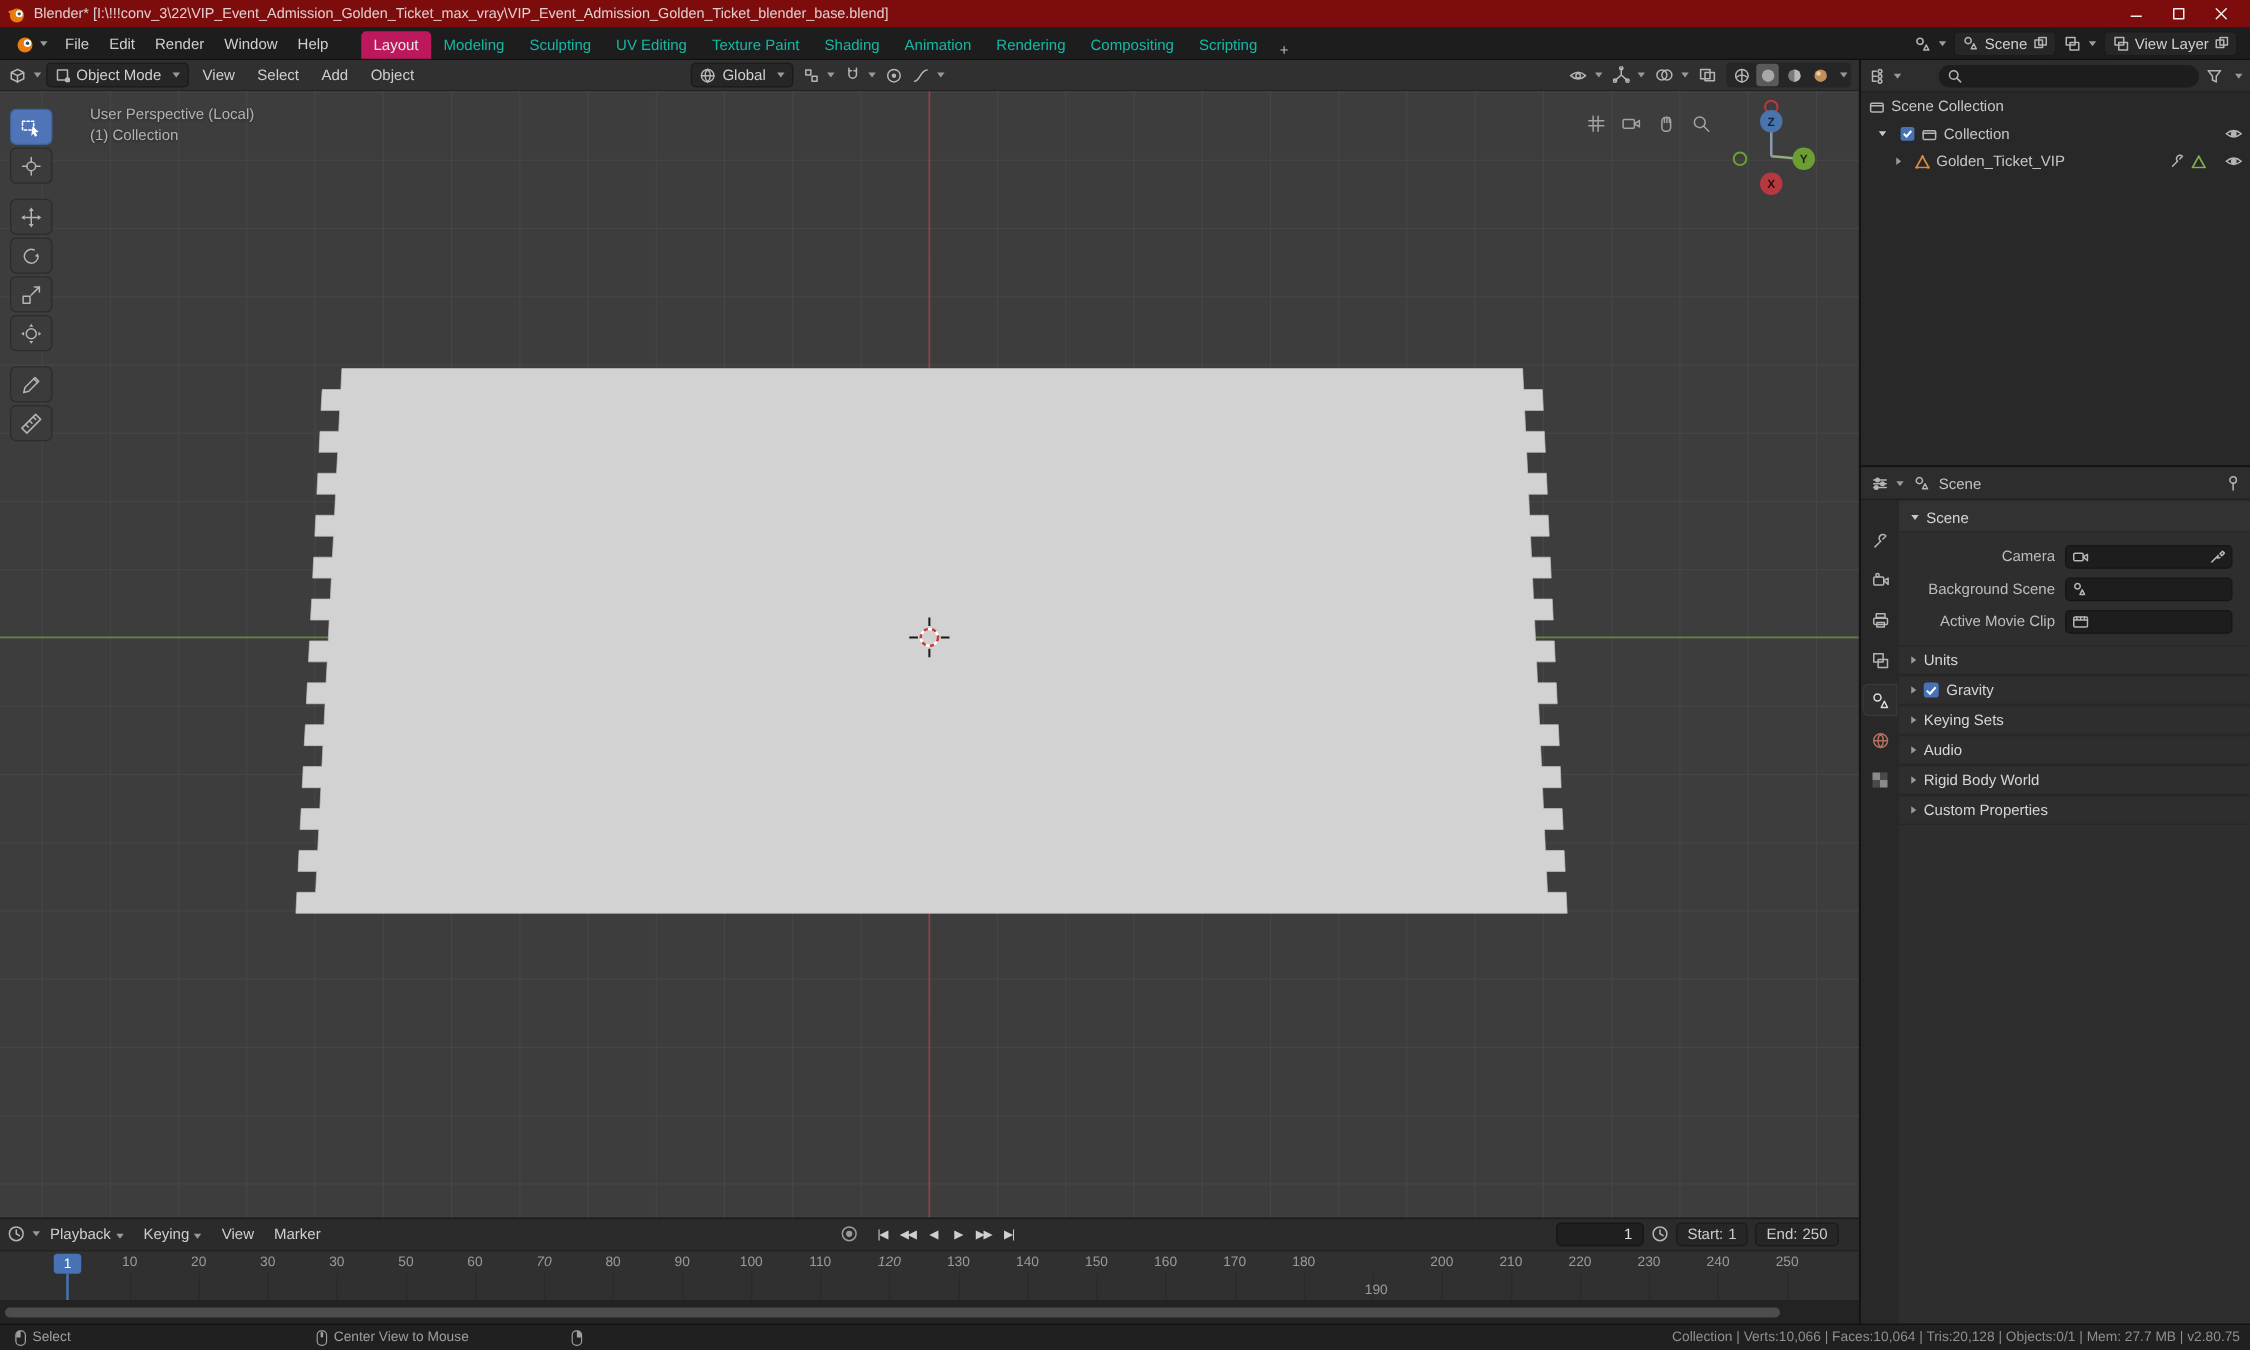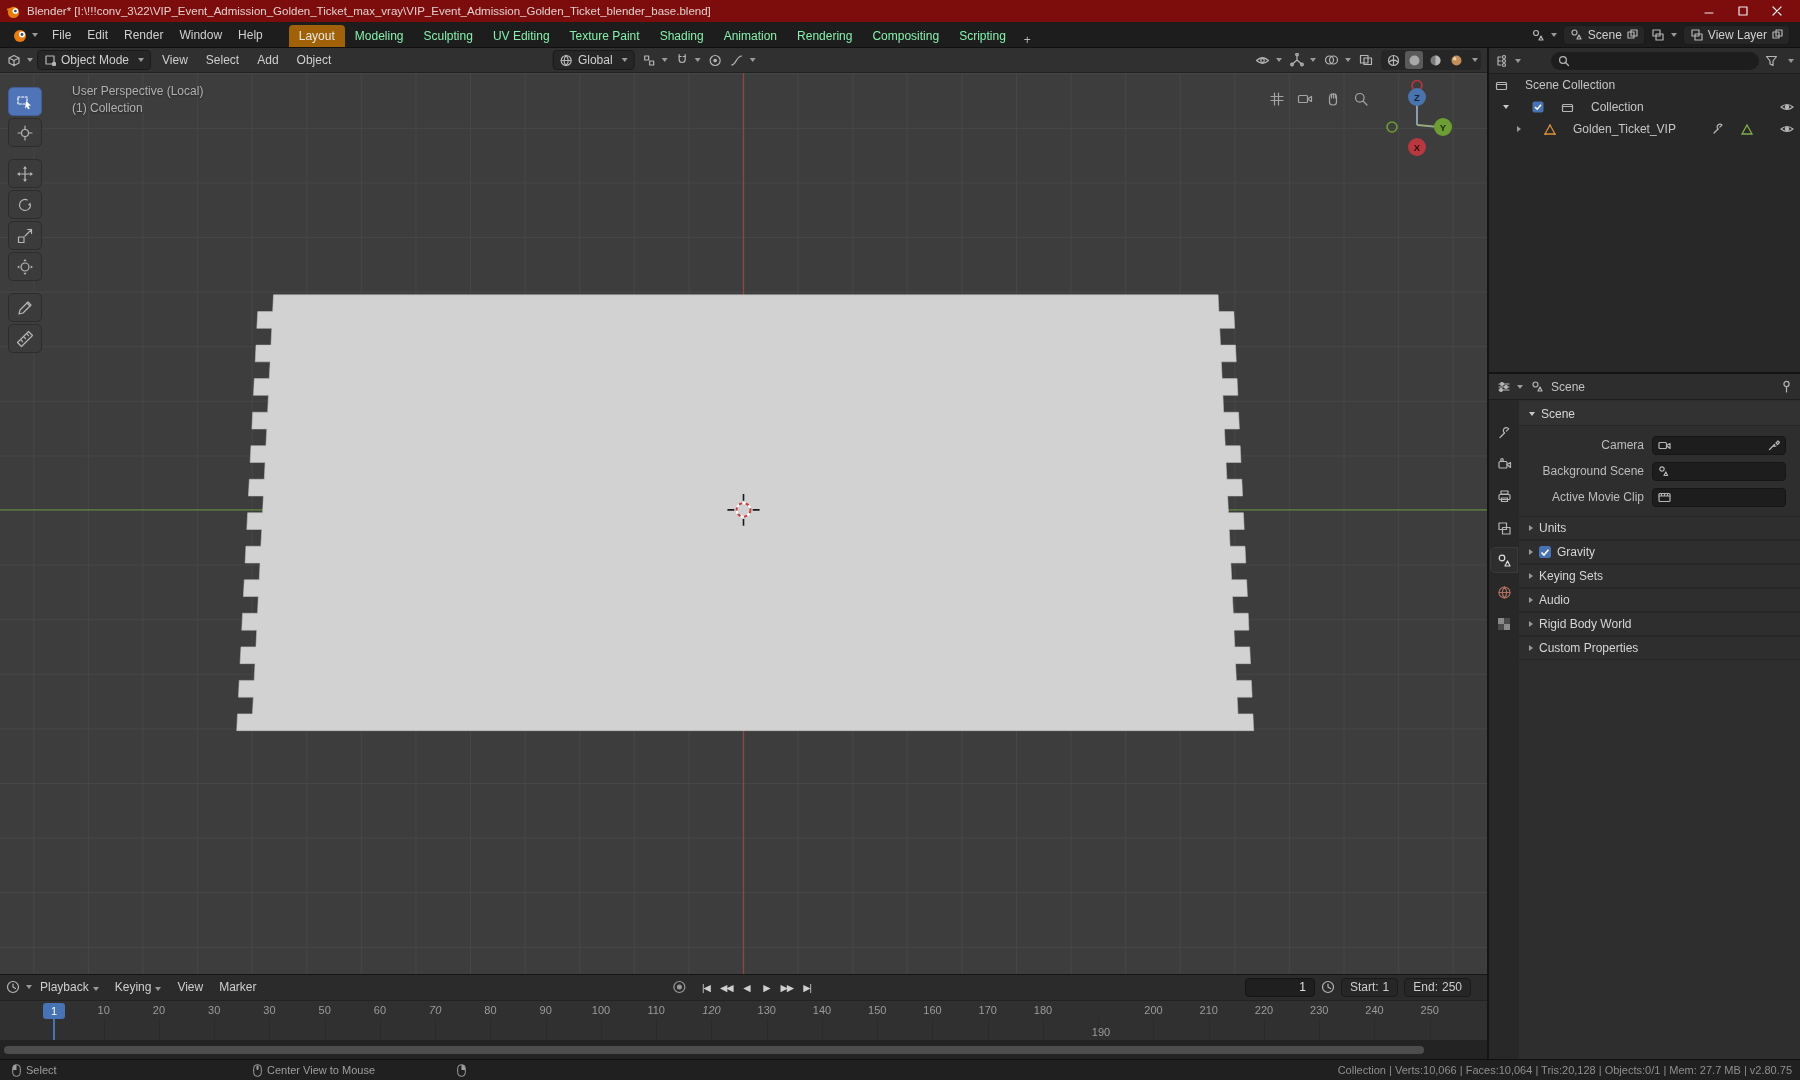--- a/index.html
+++ b/index.html
@@ -14,22 +14,22 @@
   .titlebar{height:22px;background:#7d0d0d;display:flex;align-items:center;padding:0 6px;color:#e3cfcf;font-size:11.5px}
   .titlebar .title-text{margin-left:6px;white-space:nowrap;overflow:hidden}
   .win-btns{margin-left:auto;display:flex}
   .win-btn{width:34px;height:22px;display:flex;align-items:center;justify-content:center}
 
   
   .menubar{height:26px;background:#1d1d1d;display:flex;align-items:center;padding:0 6px;border-bottom:1px solid #101010}
   .logo-menu{display:flex;align-items:center;padding:0 6px;height:100%}
   .menu-item{padding:0 8px;height:100%;display:flex;align-items:center;color:#cfcfcf}
   .ws-tabs{display:flex;align-items:flex-end;height:100%;margin-left:18px}
-  .ws-tab{padding:4px 10px 4px;color:#86efac;border-radius:4px 4px 0 0;height:22px;display:flex;align-items:center}
-  .ws-tab.active{background:#a16207;color:#e8e8e8}
+  .ws-tab{padding:4px 10px 4px;color:#14b8a6;border-radius:4px 4px 0 0;height:22px;display:flex;align-items:center}
+  .ws-tab.active{background:#be185d;color:#e8e8e8}
   .ws-add{padding:0 8px;color:#b9b9b9}
   .topbar-right{margin-left:auto;display:flex;align-items:center;gap:6px;padding-right:4px}
   .pill{background:#262626;border:1px solid #1a1a1a;border-radius:4px;height:20px;display:flex;align-items:center;padding:0 6px;gap:5px;color:#d0d0d0}
 
   
   .content{display:flex;height:1011px}
   .left-col{flex:1;display:flex;flex-direction:column;min-width:0}
   .right-col{width:313px;display:flex;flex-direction:column;background:#2b2b2b;border-left:2px solid #141414}
 
   
@@ -70,21 +70,21 @@
   .tl-tickline{position:absolute;top:17px;bottom:0;width:1px;background:#2a2a2a}
   .playhead-badge{position:absolute;top:2px;width:22px;height:16px;background:#4772b3;border-radius:3px;color:#fff;font-size:11px;display:flex;align-items:center;justify-content:center}
   .playhead-line{position:absolute;top:18px;bottom:0;width:2px;background:#4772b3}
   .tl-scroll{height:19px;background:#232323;position:relative}
   .tl-scrollbar{position:absolute;left:4px;top:6px;height:8px;width:1420px;background:#4d4d4d;border-radius:4px}
 
   
   .outliner{height:326px;background:#282828;border-bottom:2px solid #141414;display:flex;flex-direction:column}
   .ol-header{height:26px;background:#2d2d2d;border-bottom:1px solid #1e1e1e;display:flex;align-items:center;padding:0 6px;gap:6px}
   .ol-search{flex:1;height:18px;background:#1d1d1d;border-radius:9px;display:flex;align-items:center;padding:0 7px;margin-left:24px}
-  .ol-row{height:22px;display:flex;align-items:center;padding:0 6px;gap:17px;color:#c6c6c6}
+  .ol-row{height:22px;display:flex;align-items:center;padding:0 6px;gap:5px;color:#c6c6c6}
   .ol-row .spacer{flex:1}
   .ol-indent1{padding-left:14px}.ol-indent2{padding-left:28px}
 
   
   .props{flex:1;display:flex;flex-direction:column;min-height:0;background:#2e2e2e}
   .pr-header{height:26px;background:#2d2d2d;border-bottom:1px solid #1e1e1e;display:flex;align-items:center;padding:0 8px;gap:8px}
   .pr-body{flex:1;display:flex;min-height:0}
   .pr-tabs{width:30px;background:#282828;display:flex;flex-direction:column;align-items:center;padding-top:20px;gap:8px}
   .pr-tab{width:26px;height:24px;border-radius:4px 0 0 4px;display:flex;align-items:center;justify-content:center}
   .pr-tab.active{background:#2e2e2e;outline:1px solid #3a3a3a}

